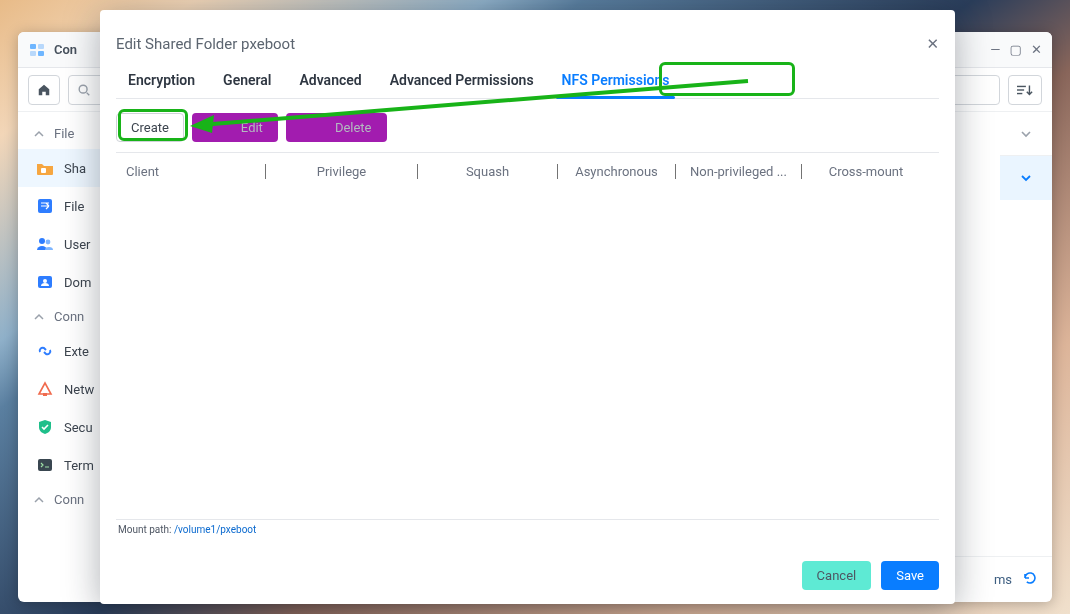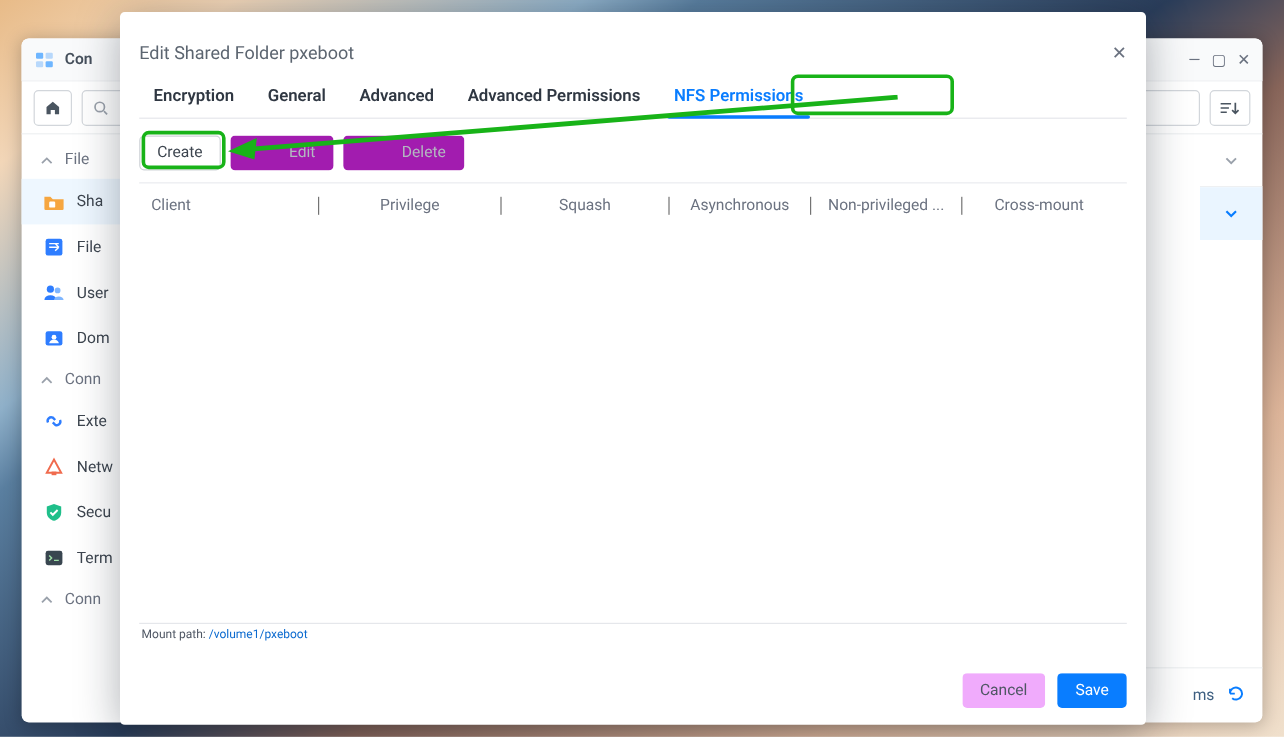--- a/index.html
+++ b/index.html
@@ -176,21 +176,21 @@
     .c6 { width:128px; text-align:center; }
     .tbody { height: 330px; }
 
     .mountline { margin: 4px 0 10px 2px; color:#4e5663; font-size:10px; }
     .mountline .path { color:#0b6acf; }
 
     .modal-footer {
       display:flex; justify-content:flex-end; gap:10px;
       padding: 8px 16px 14px 16px;
     }
-    .btn-cancel { background:#f0abfc; color:#4e5663; }
+    .btn-cancel { background:#5eead4; color:#4e5663; }
     .btn-primary { background:#097dff; color:#fff; }
 
     
     .hl {
       position:absolute;
       border:3px solid #18b318;
       border-radius:6px;
       pointer-events:none;
     }
     .hl1 { top:62px; left:659px; width:136px; height:34px; }

